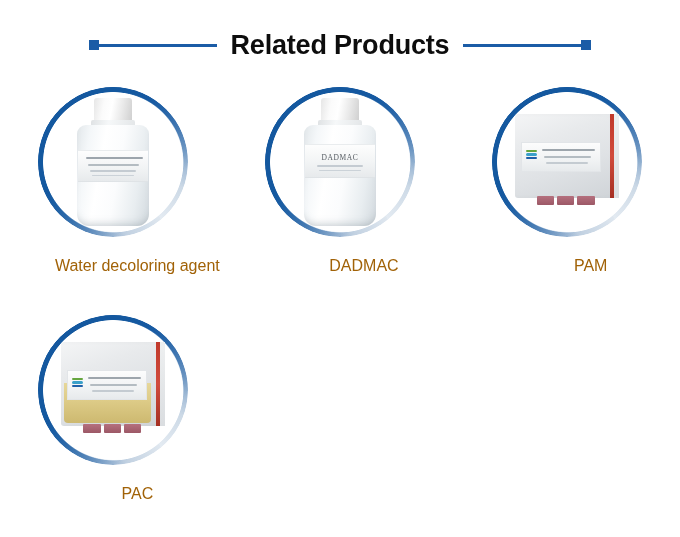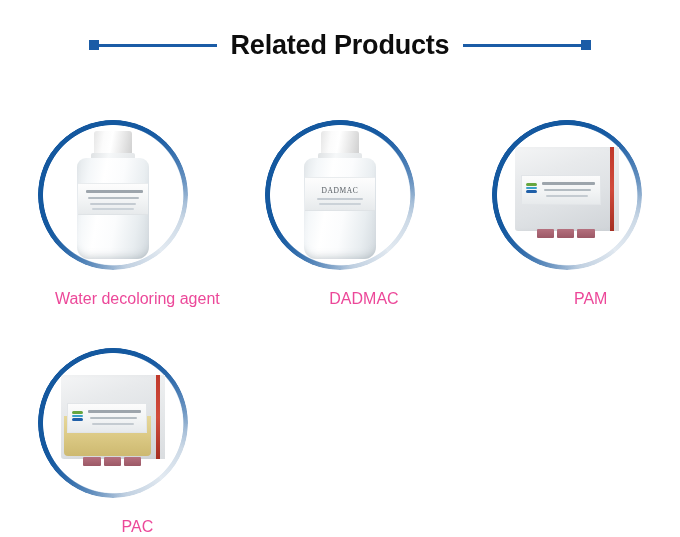--- a/index.html
+++ b/index.html
@@ -63,21 +63,20 @@
     width: 680px;
     display: flex;
     flex-wrap: wrap;
   }
   .cell {
     width: 226.666px;
     height: 228px;
     display: flex;
     flex-direction: column;
     align-items: center;
-    justify-content: flex-end;
   }
 
   
   .ring-wrap {
     position: relative;
     width: 164px;
     height: 164px;
     display: flex;
     align-items: center;
     justify-content: center;
@@ -210,21 +209,21 @@
   }
   .pouch-feet span {
     flex: 1; background: linear-gradient(180deg, #b5707e 0%, #9c5866 100%); border-radius: 1px;
   }
 
   
   .caption {
     margin-top: 13px;
     font-family: "Liberation Sans", sans-serif;
     font-size: 16px;
-    color: #ec4899;
+    color: #a16207;
     text-align: center;
     line-height: 1.1;
     white-space: nowrap;
     margin-left: 48px;
   }
 </style>
 </head>
 <body>
 
 <div class="page">

